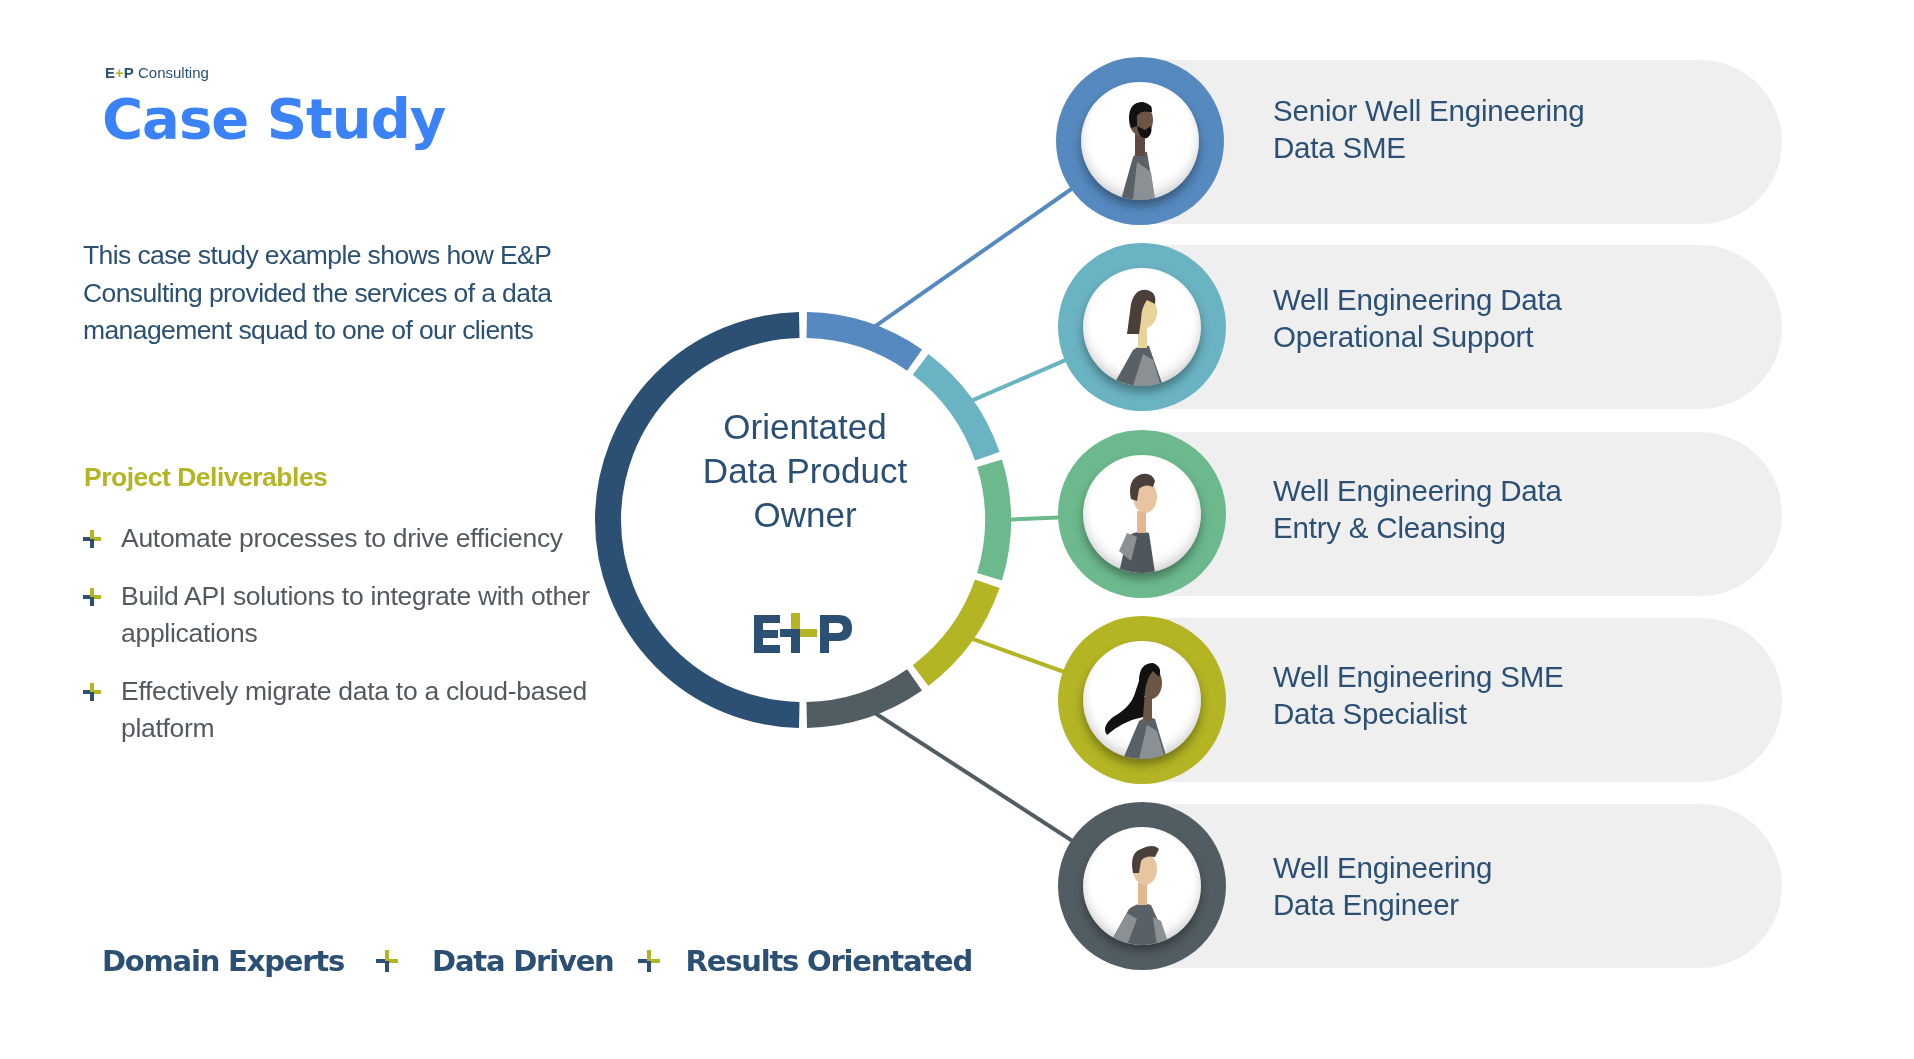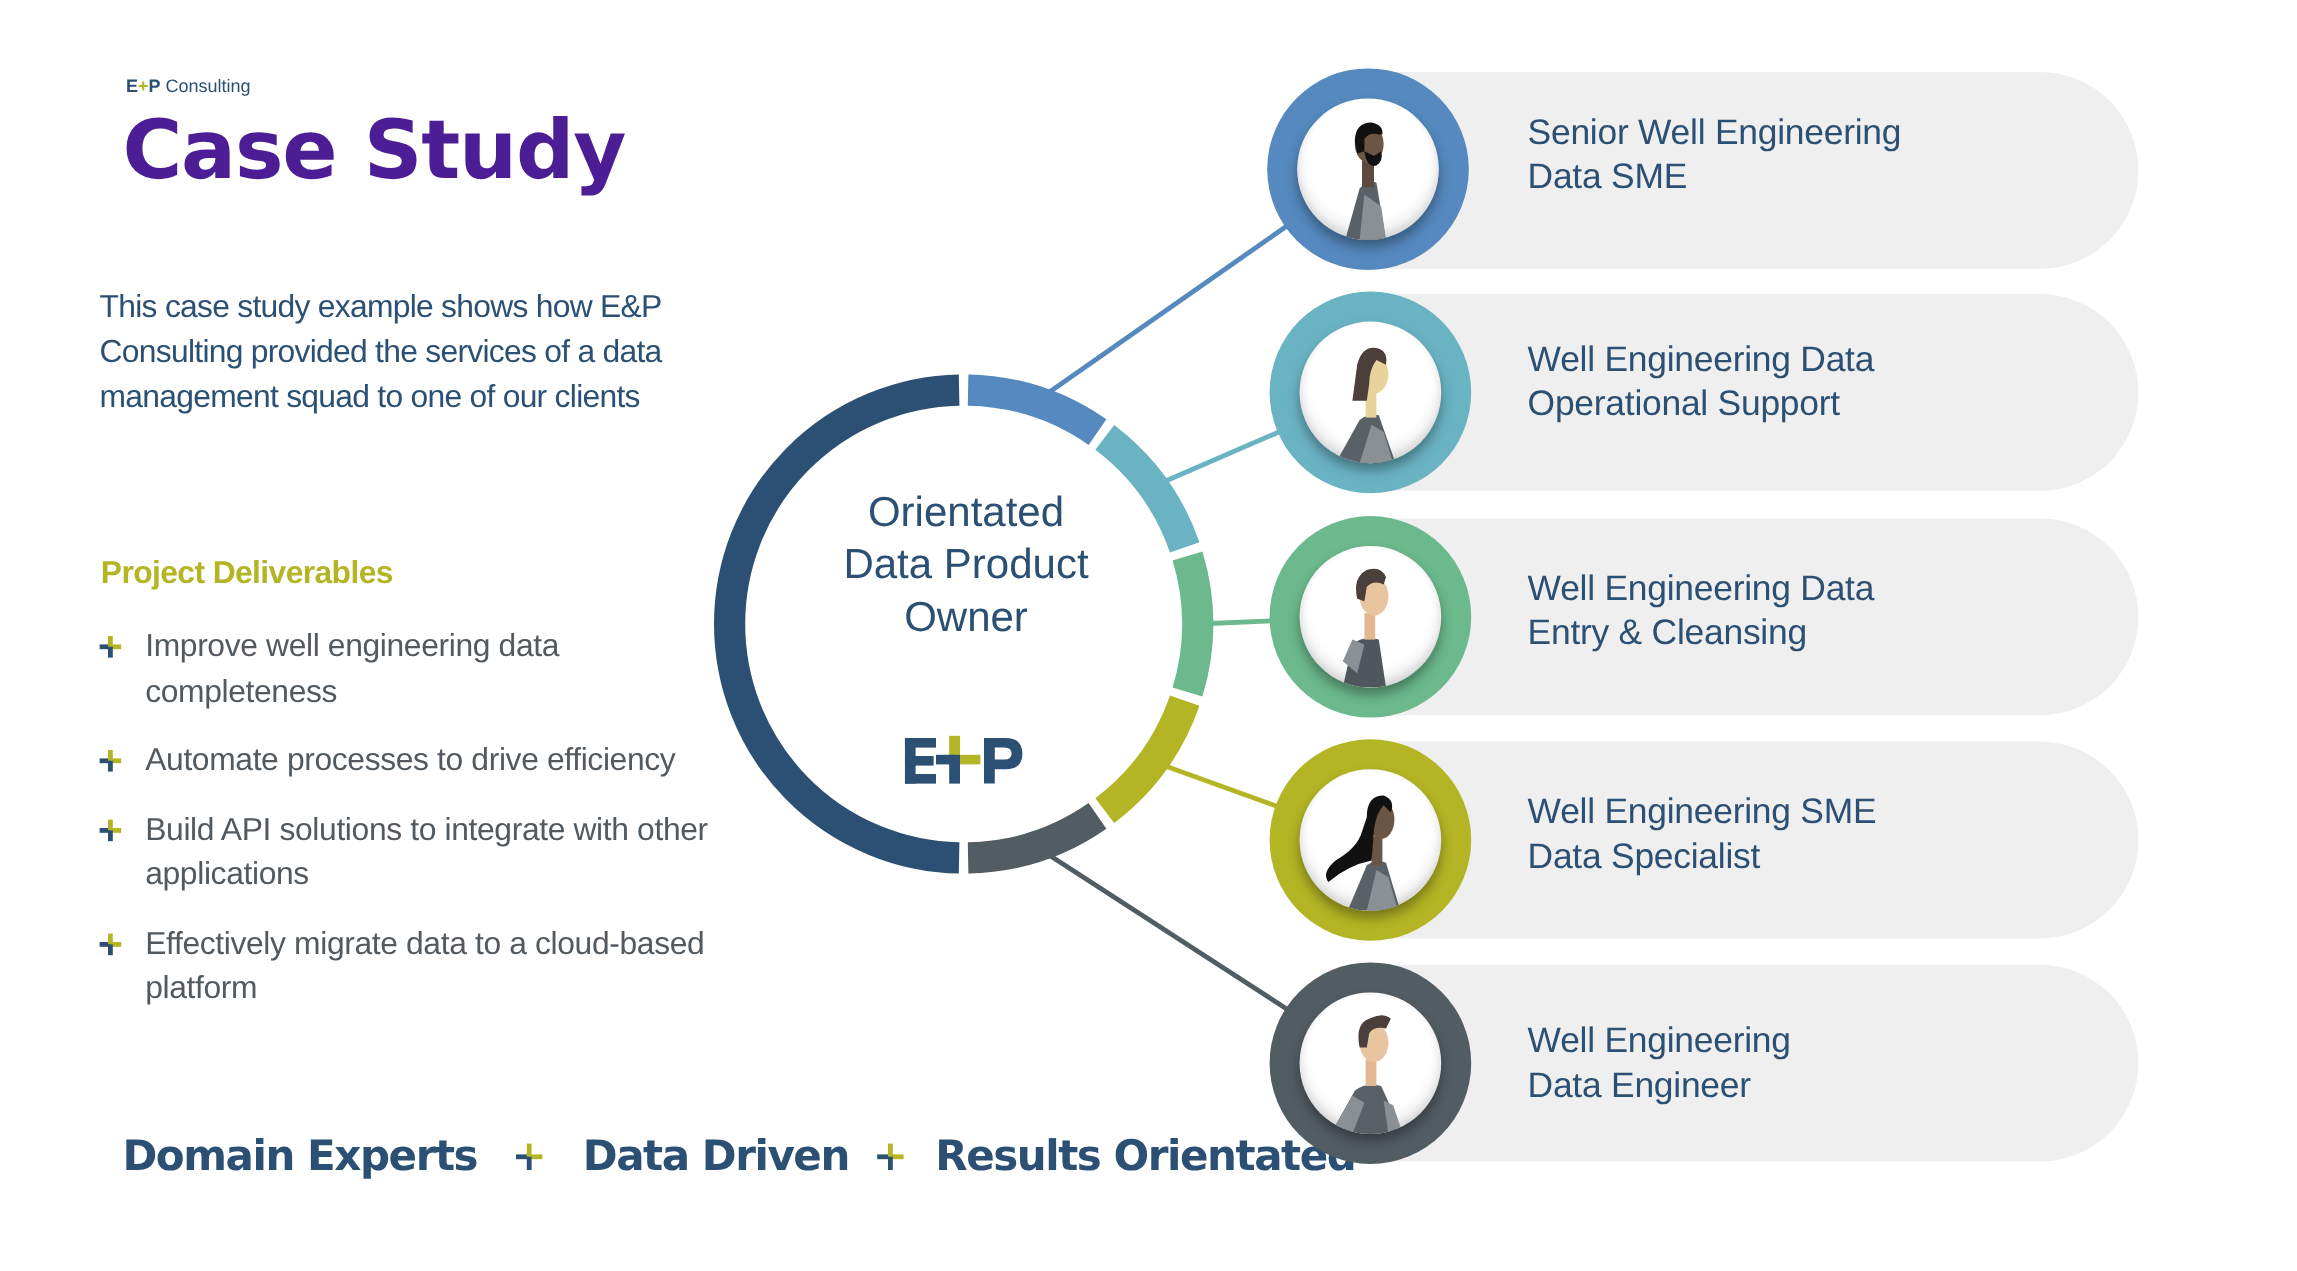--- a/index.html
+++ b/index.html
@@ -2,35 +2,35 @@
 <html><head>
 <meta charset="utf-8">
 <style>
   * { box-sizing: border-box; margin: 0; padding: 0; }
   html, body { width: 1914px; height: 1059px; background: #ffffff; overflow: hidden; }
   body { position: relative; font-family: "Liberation Sans", sans-serif; color: #2b5074; }
 
   .brand { position: absolute; left: 105px; top: 64px; font-size: 15px; color: #2b5074; white-space: nowrap; }
   .brand b { font-weight: 700; }
   .brand .plus { color: #b3b524; font-weight: 700; }
-  .title { position: absolute; left: 102px; top: 86px; font-family: "DejaVu Sans", sans-serif; font-size: 68px; color: #4c1d95; letter-spacing: -1px; white-space: nowrap; }
+  .title { position: absolute; left: 102px; top: 86px; font-family: "DejaVu Sans", sans-serif; font-size: 56px; color: #3b82f6; letter-spacing: -1px; white-space: nowrap; }
 
   .intro { position: absolute; left: 83px; top: 237px; width: 470px; font-size: 26.5px; line-height: 37.5px; color: #2b5074; letter-spacing: -0.6px; }
 
   .deliv-heading { position: absolute; left: 84px; top: 462px; font-size: 26.5px; font-weight: 700; color: #b3b524; letter-spacing: -0.5px; text-align: center; }
   .deliv-list { position: absolute; left: 83px; top: 520px; width: 520px; list-style: none; }
   .deliv-item { position: relative; padding-left: 38px; font-size: 26.5px; line-height: 37.5px; color: #525a60; margin-bottom: 20px; letter-spacing: -0.3px; }
   .plus-icon { position: absolute; left: 0; top: 10px; width: 18px; height: 18px; }
   .plus-icon .h-left { position: absolute; left: 0; top: 7px; width: 9px; height: 4px; background: #2b5074; }
   .plus-icon .h-right { position: absolute; left: 9px; top: 7px; width: 9px; height: 4px; background: #b3b524; }
   .plus-icon .v-top { position: absolute; left: 7px; top: 0; width: 4px; height: 9px; background: #b3b524; }
   .plus-icon .v-bottom { position: absolute; left: 7px; top: 9px; width: 4px; height: 9px; background: #2b5074; }
 
   .tagline { position: absolute; left: 102px; top: 944px; display: flex; align-items: center; white-space: nowrap; }
-  .tag { font-family: "DejaVu Sans", sans-serif; font-weight: 700; font-size: 35px; color: #2b5074; letter-spacing: -1.2px; }
+  .tag { font-family: "DejaVu Sans", sans-serif; font-weight: 700; font-size: 29px; color: #2b5074; letter-spacing: -1.2px; }
   .tag-plus { position: relative; width: 22px; height: 22px; margin: 0 34px 0 32px; }
   .tag-plus.second { margin: 0 26px 0 24px; }
   .tag-plus .h-left { position: absolute; left: 0; top: 9px; width: 11px; height: 4px; background: #2b5074; }
   .tag-plus .h-right { position: absolute; left: 11px; top: 9px; width: 11px; height: 4px; background: #b3b524; }
   .tag-plus .v-top { position: absolute; left: 9px; top: 0; width: 4px; height: 11px; background: #b3b524; }
   .tag-plus .v-bottom { position: absolute; left: 9px; top: 11px; width: 4px; height: 11px; background: #2b5074; }
 
   svg.diagram { position: absolute; left: 0; top: 0; width: 1914px; height: 1059px; }
 
   .center-label { position: absolute; left: 660px; top: 405px; width: 290px; text-align: center; font-size: 35px; line-height: 44px; color: #2b5074; }
@@ -51,29 +51,20 @@
 <div class="brand">
   <b>E</b><b class="plus">+</b><b>P</b>
   <span>Consulting</span>
 </div>
 <h1 class="title">Case Study</h1>
 
 <p class="intro">This case study example shows how E&amp;P Consulting provided the services of a data management squad to one of our clients</p>
 
 <h2 class="deliv-heading">Project Deliverables</h2>
 <ul class="deliv-list">
-  <li class="deliv-item">
-    <span class="plus-icon">
-        <i class="h-left"></i>
-        <i class="h-right"></i>
-        <i class="v-top"></i>
-        <i class="v-bottom"></i>
-      </span>
-    <span>Improve well engineering data completeness</span>
-  </li>
   <li class="deliv-item">
     <span class="plus-icon">
         <i class="h-left"></i>
         <i class="h-right"></i>
         <i class="v-top"></i>
         <i class="v-bottom"></i>
       </span>
     <span>Automate processes to drive efficiency</span>
   </li>
   <li class="deliv-item">

